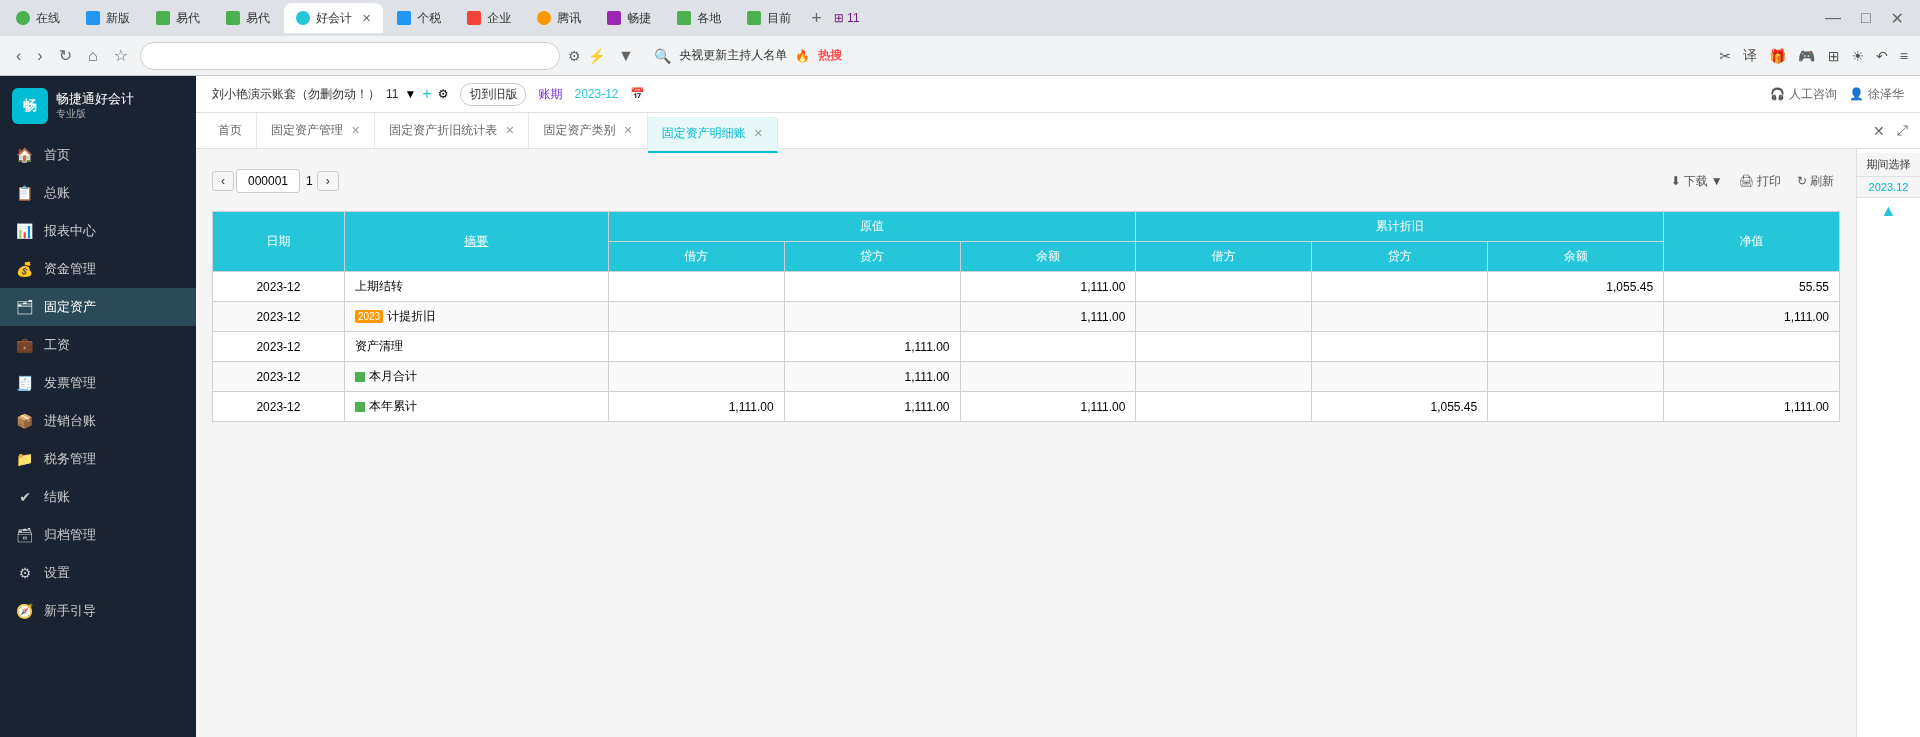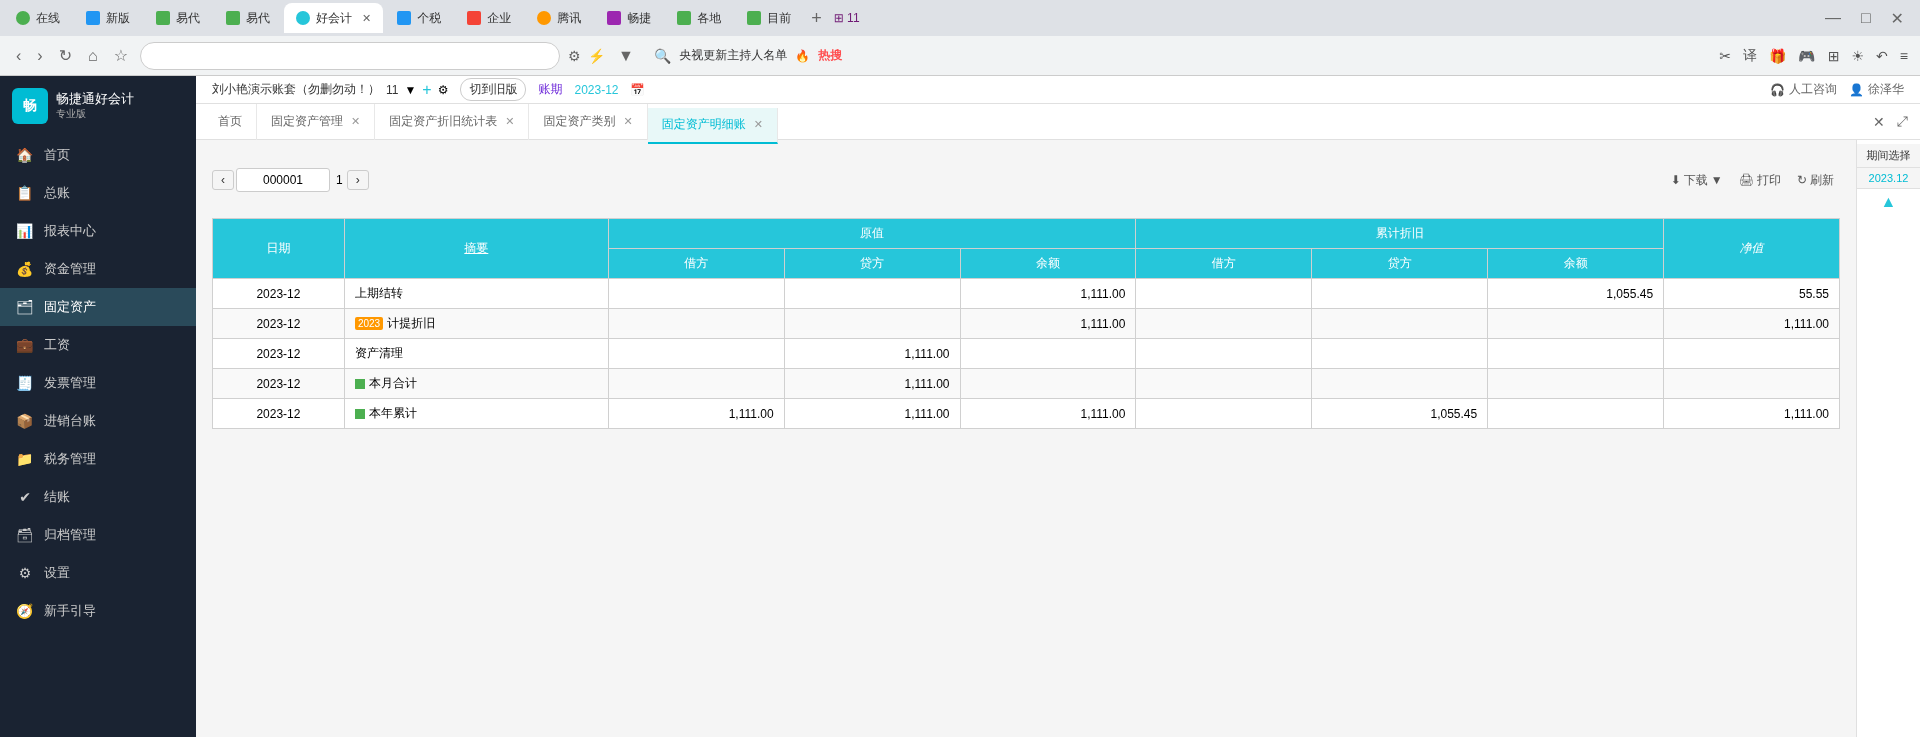--- a/index.html
+++ b/index.html
@@ -30,21 +30,21 @@
     .logo-sub { font-size: 10px; color: #aaa; }
     .sidebar-nav { flex: 1; overflow-y: auto; }
     .nav-item { display: flex; align-items: center; gap: 10px; padding: 10px 16px; cursor: pointer; color: #ccc; font-size: 13px; }
     .nav-item.active { background: #2a4a5a; color: #fff; }
     .nav-icon { width: 18px; height: 18px; display: flex; align-items: center; justify-content: center; font-size: 14px; }
 
     
     .main-content { flex: 1; display: flex; flex-direction: column; background: #f5f5f5; overflow: hidden; }
 
     
-    .top-bar { display: flex; align-items: center; height: 28px; background: #fff; border-bottom: 1px solid #e0e0e0; padding: 0 16px; gap: 12px; }
+    .top-bar { display: flex; align-items: center; height: 37px; background: #fff; border-bottom: 1px solid #e0e0e0; padding: 0 16px; gap: 12px; }
     .account-info { display: flex; align-items: center; gap: 6px; font-size: 12px; color: #333; }
     .switch-btn { background: #fff; border: 1px solid #ccc; border-radius: 11px; padding: 2px 8px; font-size: 12px; cursor: pointer; color: #333; }
     .period-info { font-size: 12px; color: #6d28d9; }
     .edit-icon { color: #00bcd4; cursor: pointer; }
     .top-bar-right { margin-left: auto; display: flex; align-items: center; gap: 12px; }
     .service-btn { font-size: 12px; color: #666; cursor: pointer; display: flex; align-items: center; gap: 4px; }
     .user-btn { font-size: 12px; color: #666; cursor: pointer; display: flex; align-items: center; gap: 4px; }
 
     
     .content-tabs { display: flex; align-items: center; height: 36px; background: #fff; border-bottom: 1px solid #e0e0e0; padding: 0 8px; }
@@ -285,21 +285,21 @@
         <button class="tab-ctrl-btn">✕</button>
         <button class="tab-ctrl-btn">⤢</button>
       </div>
     </div>
 
     <div class="content-area">
       <div class="main-panel">
 
         <div class="pagination-row" style="display:flex;align-items:center;margin-bottom:10px;">
           <button class="page-btn">‹</button>
-          <input type="text" class="page-input" style="width: 94px; margin: 16px 2px;" value="000001">
+          <input type="text" class="page-input" style="width: 64px; margin: 8px 2px;" value="000001">
           <span style="padding:0 4px;font-size:12px;">1</span>
           <button class="page-btn">›</button>
           <div style="margin-left:auto;display:flex;align-items:center;gap:4px;">
             <button class="download-btn">
               <span>⬇</span>
               <span>下载</span>
               <span>▼</span>
             </button>
             <button class="print-btn">
               <span>🖨</span>
@@ -312,21 +312,21 @@
           </div>
         </div>
 
         <table class="data-table">
           <thead>
             <tr>
               <th rowspan="2" style="width:90px;">日期</th>
               <th rowspan="2" style="width:180px;text-decoration:underline;">摘要</th>
               <th colspan="3">原值</th>
               <th colspan="3">累计折旧</th>
-              <th rowspan="2" style="width:120px;font-style:italic;">净值</th>
+              <th rowspan="2" style="width:120px;">净值</th>
             </tr>
             <tr>
               <th style="width:120px;">借方</th>
               <th style="width:120px;">贷方</th>
               <th style="width:120px;">余额</th>
               <th style="width:120px;">借方</th>
               <th style="width:120px;">贷方</th>
               <th style="width:120px;">余额</th>
             </tr>
           </thead>

